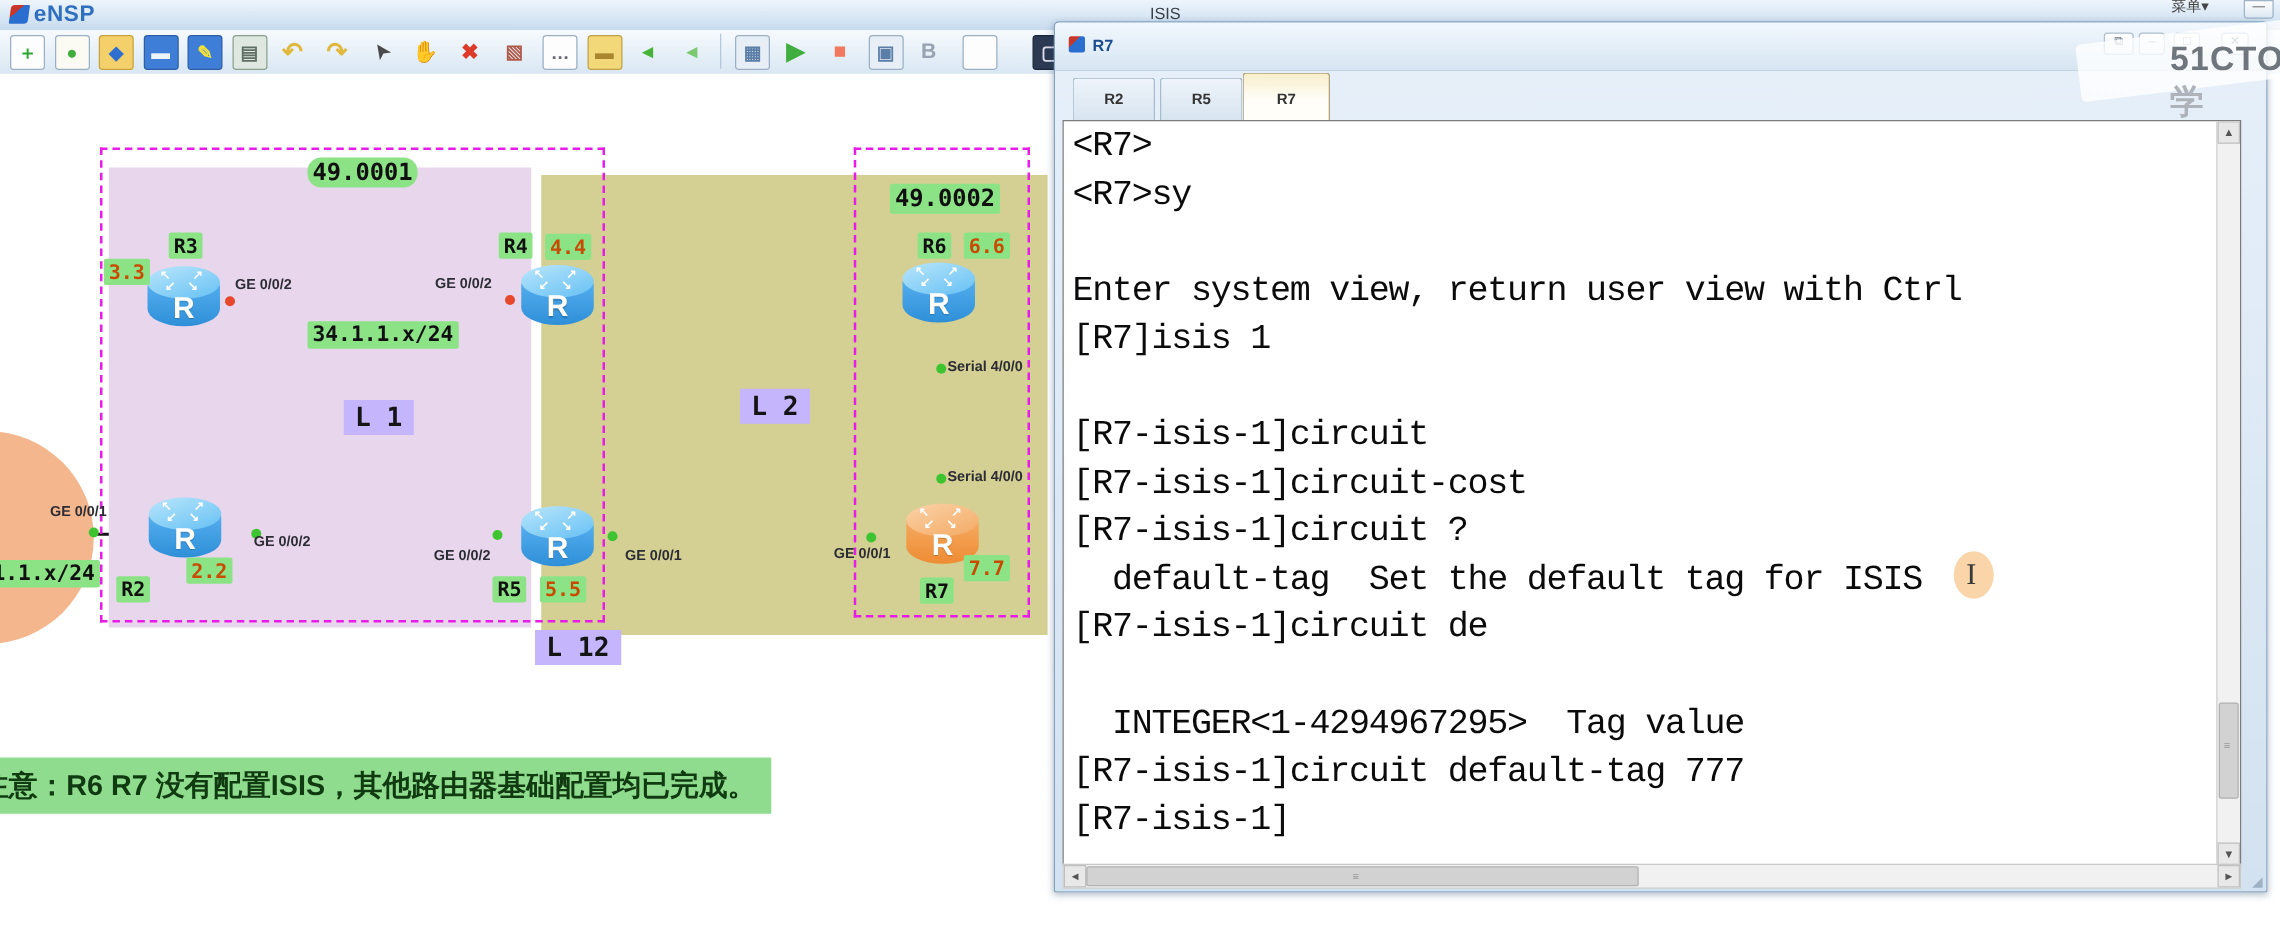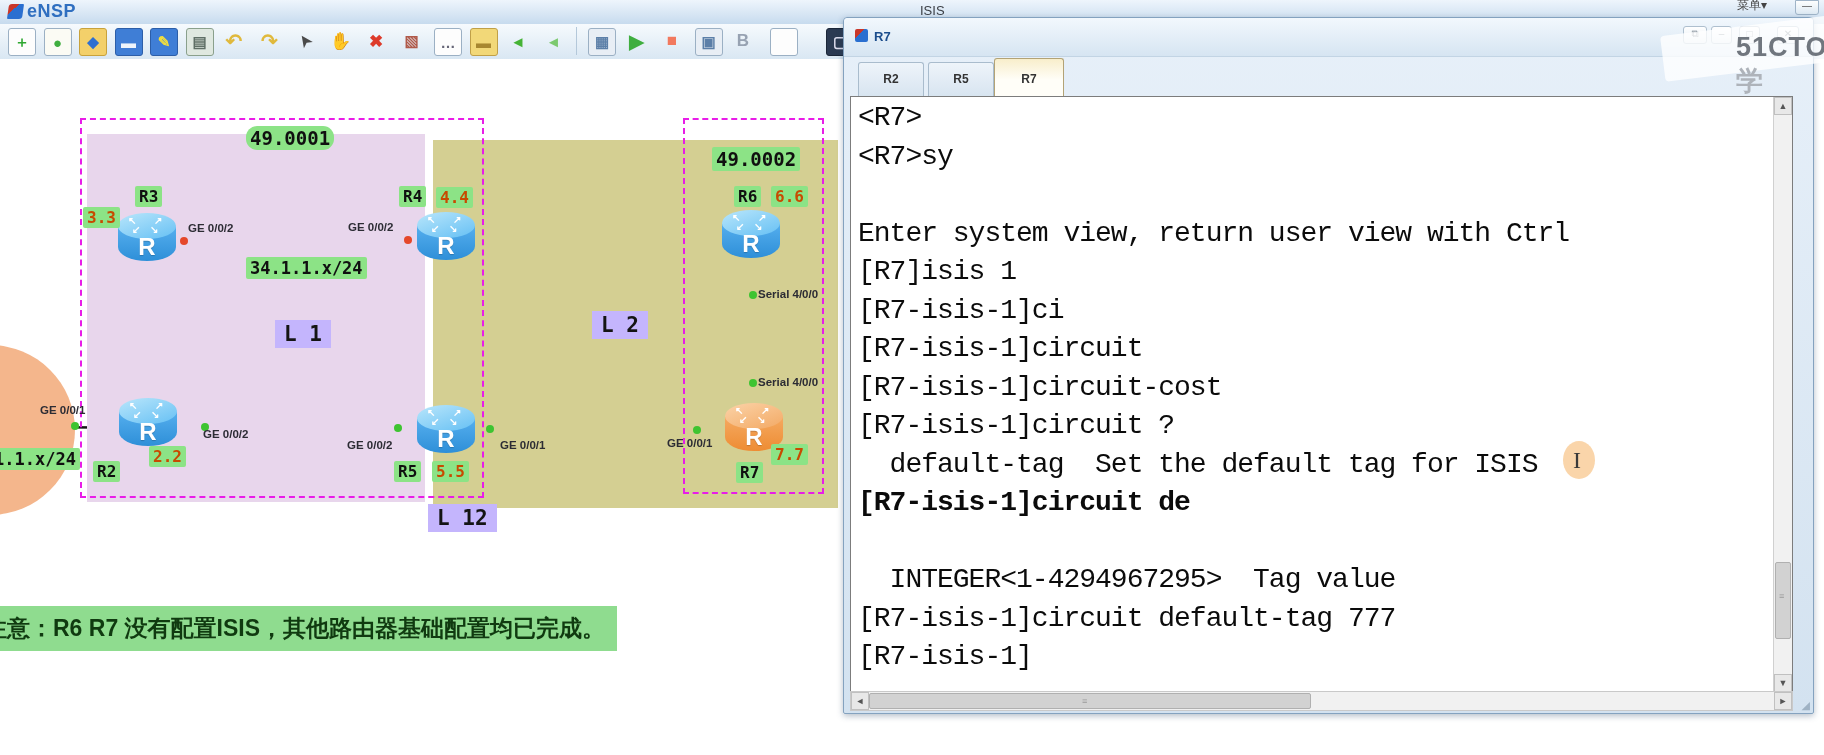--- a/index.html
+++ b/index.html
@@ -261,26 +261,25 @@
       <div class="thumb" style="left:1px;top:465px;width:14px;height:75px;">
         <div class="grip" style="left:3px;top:28px;">≡</div>
       </div>
     </div>
     <div class="cursor-hl" style="left:712px;top:344px;"></div>
     <div class="ibeam" style="left:722px;top:350px;">I</div>
   <div class="cline" style="top: 5px;">&lt;R7&gt;</div>
       <div class="cline" style="top: 43.5px;">&lt;R7&gt;sy</div>
       <div class="cline" style="top: 120.5px;">Enter system view, return user view with Ctrl</div>
       <div class="cline" style="top: 159px;">[R7]isis 1</div>
-      <div class="cline" style="top: 197.5px;">[R7-isis-1]ci</div>
       <div class="cline" style="top: 236px;">[R7-isis-1]circuit</div>
       <div class="cline" style="top: 274.5px;">[R7-isis-1]circuit-cost</div>
       <div class="cline" style="top: 313px;">[R7-isis-1]circuit ?</div>
       <div class="cline" style="top: 351.5px;">  default-tag  Set the default tag for ISIS</div>
-      <div class="cline" style="top: 390px; font-weight: bold;">[R7-isis-1]circuit de</div>
+      <div class="cline" style="top: 390px;">[R7-isis-1]circuit de</div>
       <div class="cline" style="top: 467px;">  INTEGER&lt;1-4294967295&gt;  Tag value</div>
       <div class="cline" style="top: 505.5px;">[R7-isis-1]circuit default-tag 777</div>
       <div class="cline" style="top: 544px;">[R7-isis-1]</div>
     </div>
   <div class="hscroll">
     <div class="scrollbtn" style="left:0;top:0;width:16px;height:16px;">◄</div>
     <div class="scrollbtn" style="right:0;top:0;width:16px;height:16px;">►</div>
     <div class="thumb" style="left:18px;top:1px;width:440px;height:14px;">
       <div class="grip" style="left:212px;top:2px;">≡</div>
     </div>

